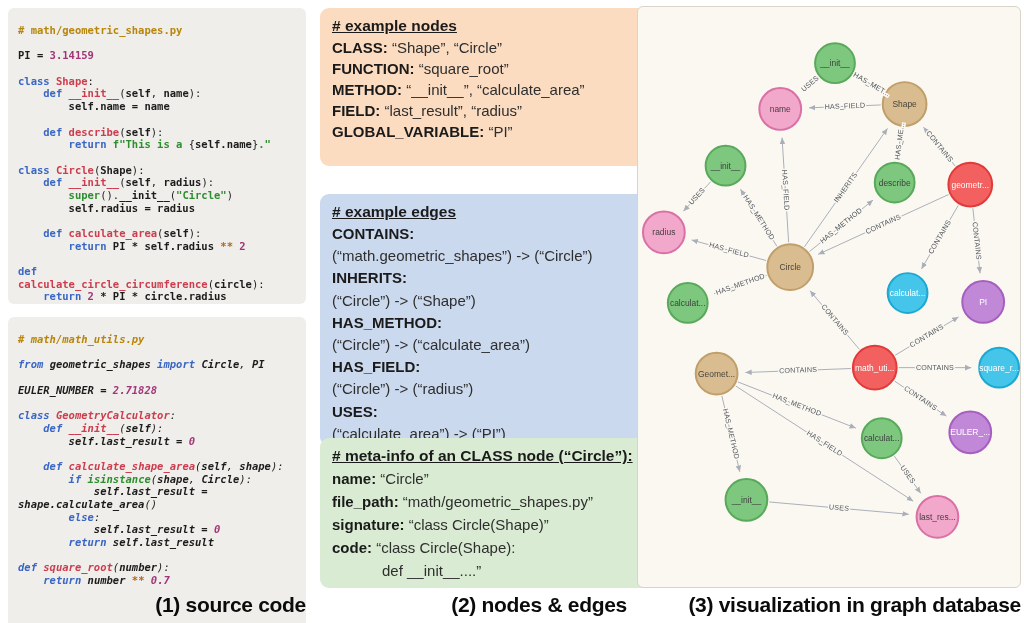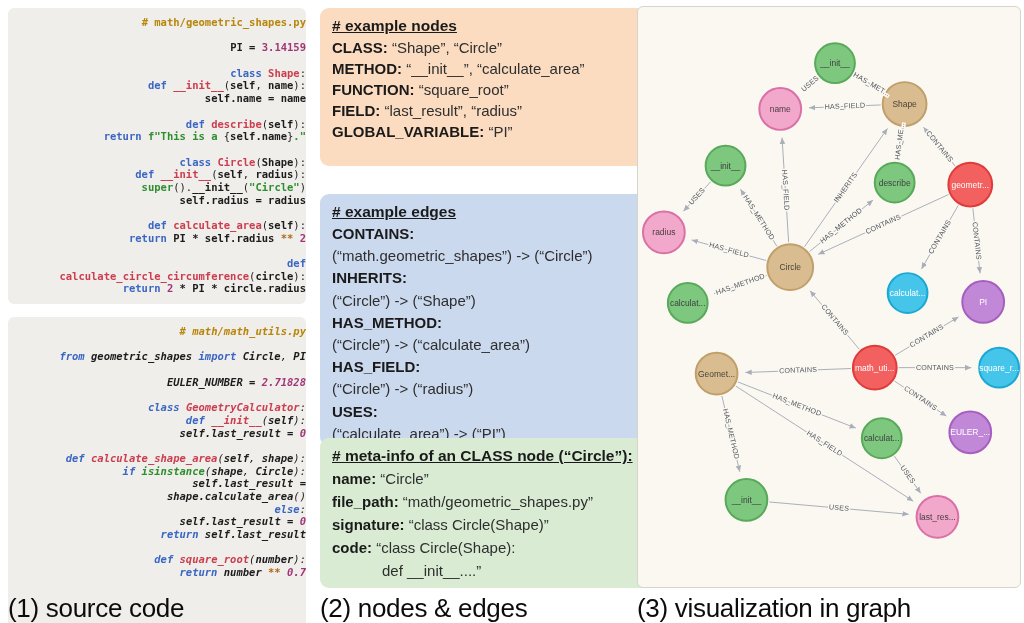--- a/index.html
+++ b/index.html
@@ -1,22 +1,22 @@
 <!DOCTYPE html>
 <html><head>
 <meta charset="utf-8">
 <style>
   html,body{margin:0;padding:0;background:#fff;}
   .canvas{position:relative;width:1024px;height:623px;background:#ffffff;overflow:hidden;
           font-family:"Liberation Sans",sans-serif;}
 
   
   .code-box{position:absolute;left:8px;width:298px;background:#EFEEEB;border-radius:6px;
-            padding:8px 0 0 10px;box-sizing:border-box;
-            font-family:"DejaVu Sans Mono",monospace;font-size:10.5px;text-align:right;}
+            padding:16px 0 0 10px;box-sizing:border-box;
+            font-family:"DejaVu Sans Mono",monospace;font-size:10.5px;}
   #code0{top:8px;height:296px;}
   #code1{top:317px;height:323px;font-style:italic;}
   .code-line{height:12.7px;line-height:12.7px;white-space:pre;}
   .cm{color:#B8860B;font-weight:bold}
   .kw{color:#3A66C4;font-weight:bold}
   .df{color:#CC3D4E;font-weight:bold}
   .nu{color:#A33577;font-weight:bold}
   .st{color:#2F8F2F;font-weight:bold}
   .bi{color:#2F8F2F;font-weight:bold}
   .op{color:#B06A1F;font-weight:bold}
@@ -39,22 +39,22 @@
 
   
   .graph-panel{position:absolute;left:637px;top:6px;width:384px;height:582px;
                border-radius:6px;box-sizing:border-box;border:1px solid #D9D4C9;}
   .graph-panel svg{position:absolute;left:0;top:0;width:100%;height:100%;}
   .elabel{paint-order:stroke;stroke-width:3px;font-size:7.2px;
           font-family:"Liberation Sans",sans-serif;letter-spacing:.2px;}
   .nlabel{font-size:8.5px;font-family:"Liberation Sans",sans-serif;}
 
   
-  .caption{position:absolute;top:593px;height:28px;text-align:left;
-           font-weight:normal;font-size:26px;color:#0B0B0B;letter-spacing:-0.3px;}
+  .caption{position:absolute;top:593px;height:28px;text-align:right;
+           font-weight:bold;font-size:21px;color:#0B0B0B;letter-spacing:-0.3px;}
   #cap0{left:8px;width:298px;}
   #cap1{left:320px;width:307px;}
   #cap2{left:637px;width:384px;}
 </style>
 </head>
 <body>
 
 <div class="canvas">
 
   <div class="code-box" id="code0">
@@ -101,22 +101,22 @@
       <div class="code-line"><span class="pl">        </span><span class="kw">return</span><span class="pl"> </span><span class="id">self.last_result</span></div>
       <div class="code-line">&nbsp;</div>
       <div class="code-line"><span class="kw">def</span><span class="pl"> </span><span class="df">square_root</span><span class="pl">(</span><span class="id">number</span><span class="pl">):</span></div>
       <div class="code-line"><span class="pl">    </span><span class="kw">return</span><span class="pl"> </span><span class="id">number</span><span class="pl"> </span><span class="op">**</span><span class="pl"> </span><span class="nu">0.7</span></div>
     </div>
 
   <div class="info-box" id="box0" style="background: rgb(251, 220, 193);">
     <div class="box-title"># example nodes</div>
     <div class="box-lines">
         <div class="info-line"><b>CLASS:</b><span> “Shape”, “Circle”</span></div>
+        <div class="info-line"><b>FUNCTION:</b><span> “square_root”</span></div>
         <div class="info-line"><b>METHOD:</b><span> “__init__”, “calculate_area”</span></div>
-        <div class="info-line"><b>FUNCTION:</b><span> “square_root”</span></div>
         <div class="info-line"><b>FIELD:</b><span> “last_result”, “radius”</span></div>
         <div class="info-line"><b>GLOBAL_VARIABLE:</b><span> “PI”</span></div>
       </div>
   </div>
   <div class="info-box" id="box1" style="background: rgb(203, 217, 238); margin-top: 18px;">
     <div class="box-title"># example edges</div>
     <div class="box-lines">
         <div class="info-line"><b>CONTAINS:</b></div>
         <div class="info-line"><span>(“math.geometric_shapes”) -&gt; (“Circle”)</span></div>
         <div class="info-line"><b>INHERITS:</b></div>

